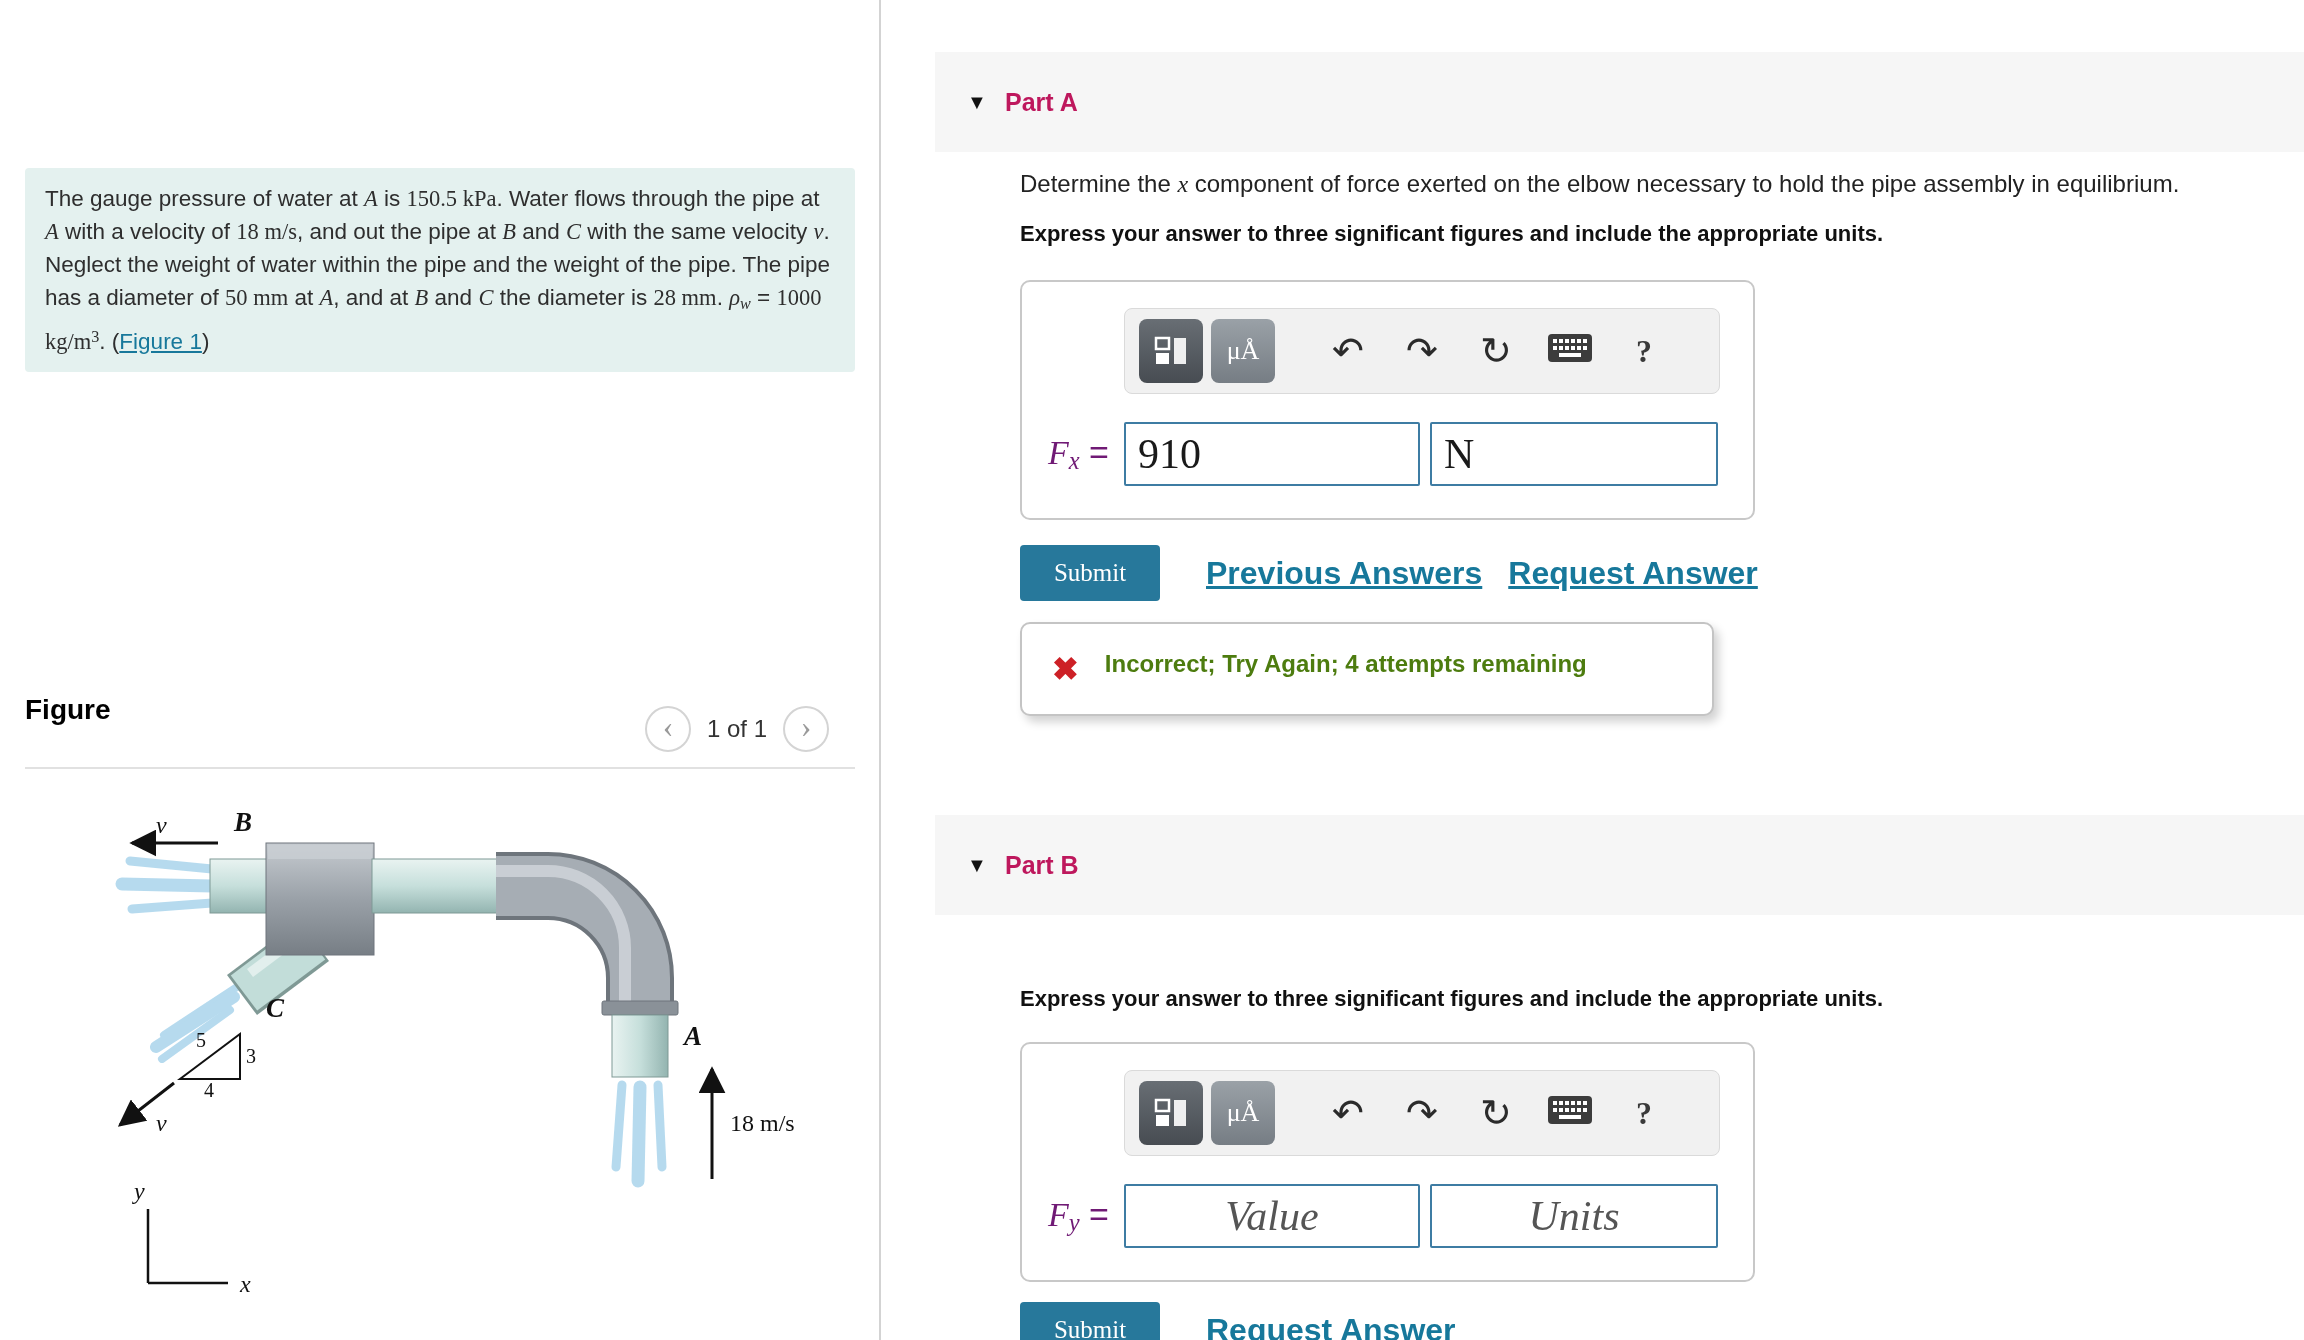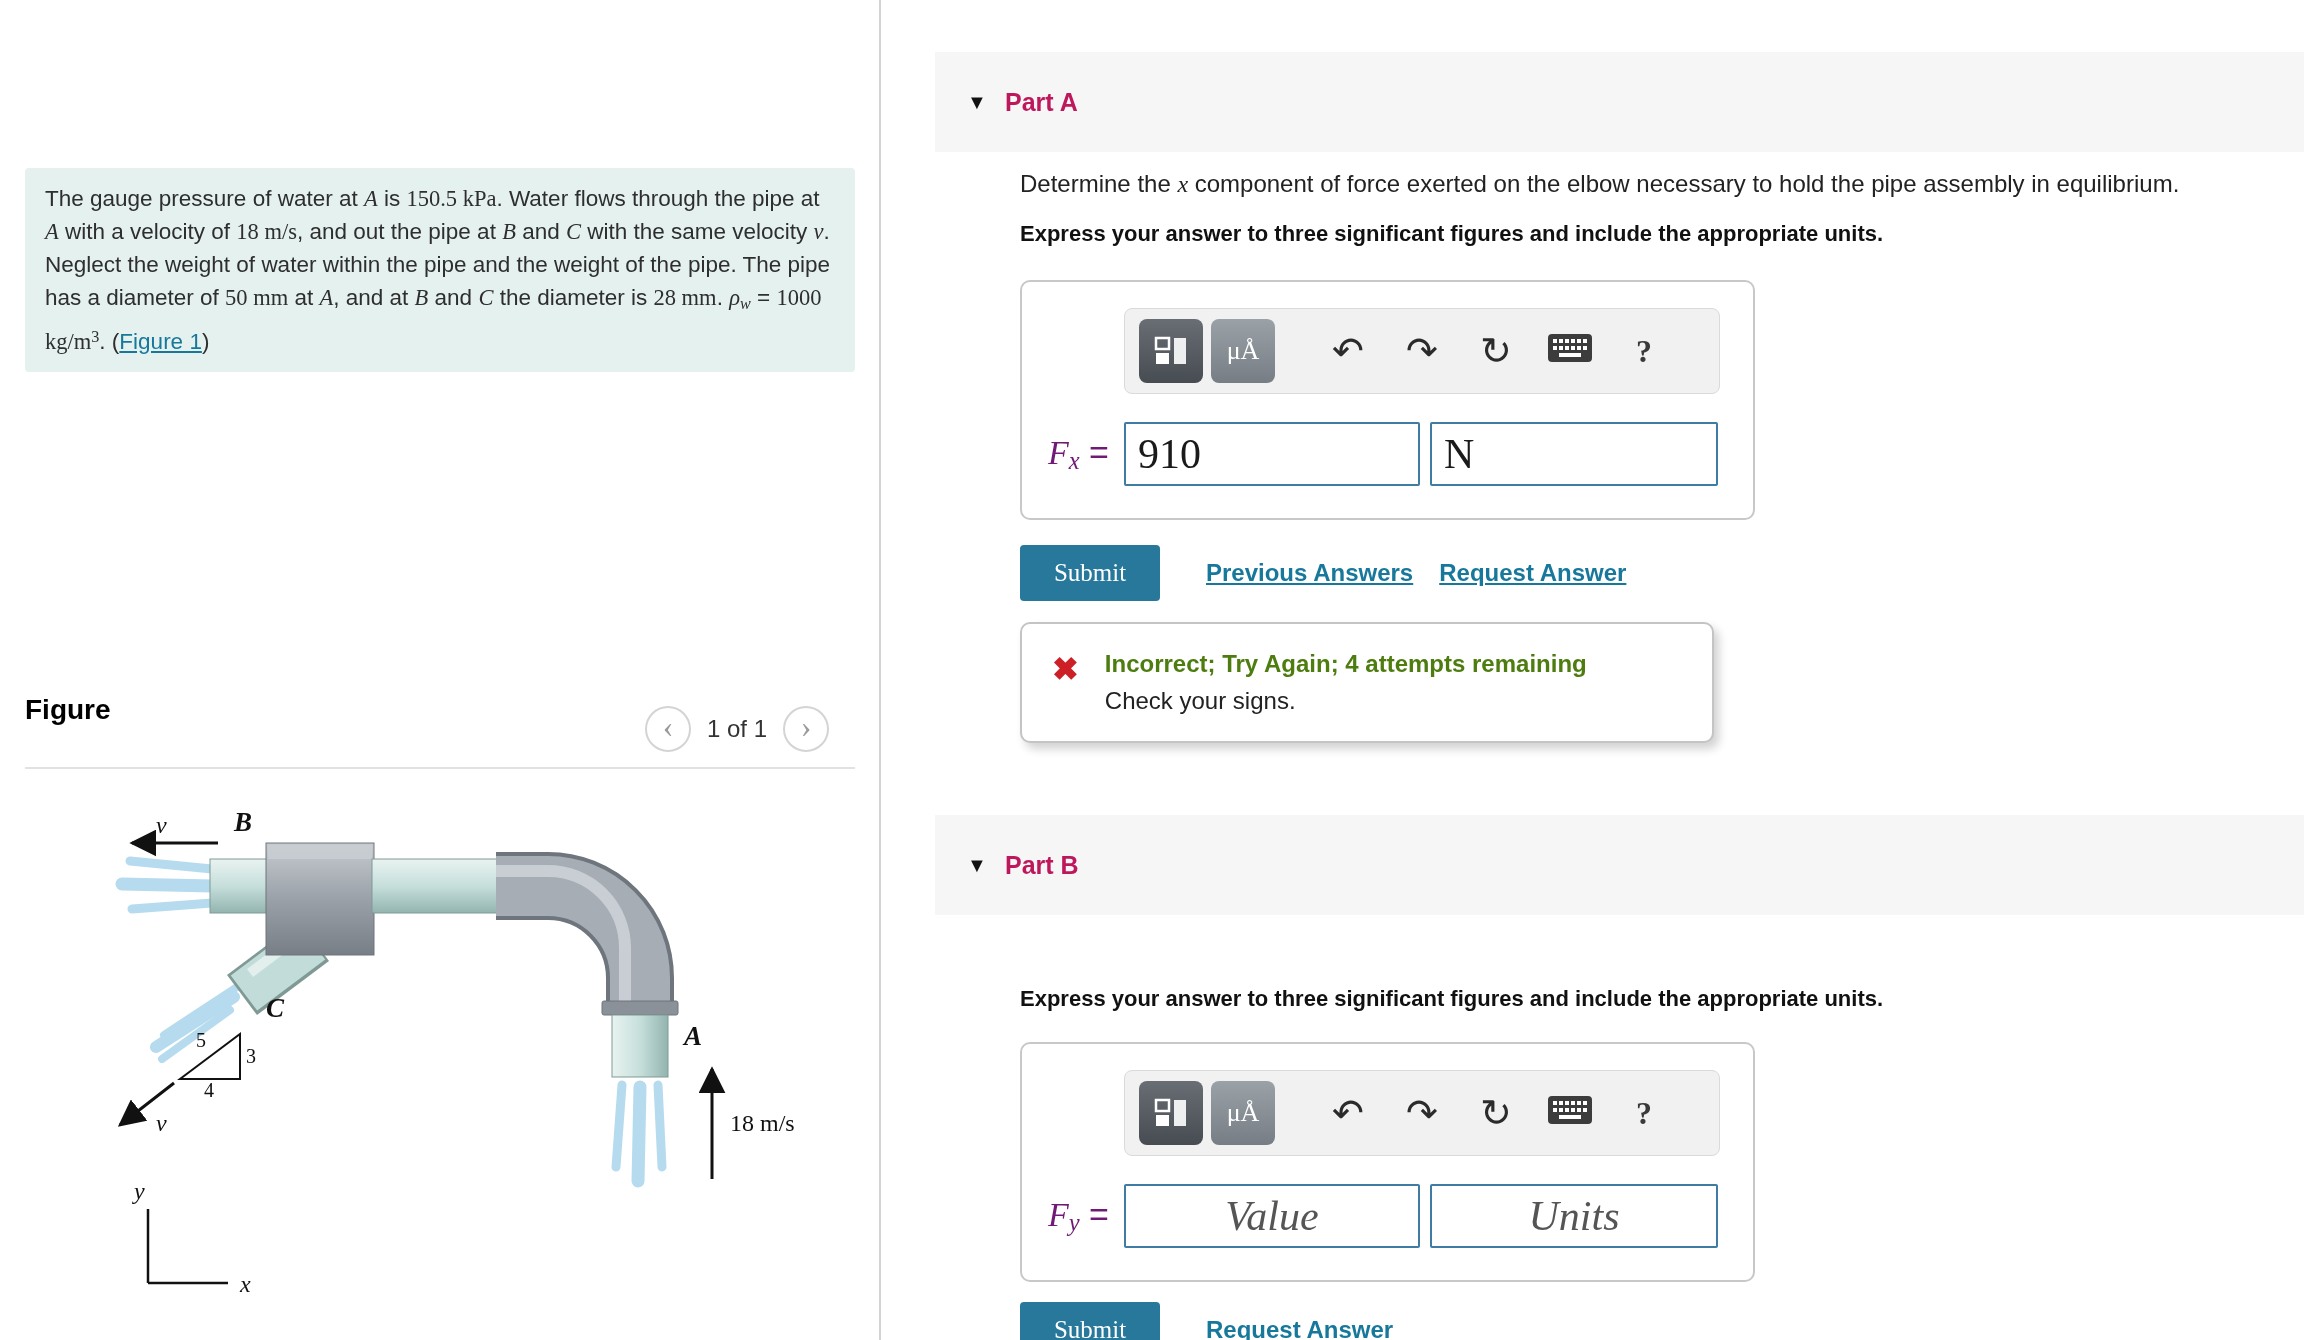--- a/index.html
+++ b/index.html
@@ -91,21 +91,21 @@
   .units-input{ width:288px; margin-left:10px; }
   .ans-input::placeholder{ font-style:italic; color:#555; }
   .ph-center{ text-align:center; }
 
   .action-row{ position:absolute; left:85px; display:flex; align-items:center; height:56px; }
   #actions-a{ top:545px; } #actions-b{ top:1302px; }
   .submit-btn{
     width:140px; height:56px; background:var(--accent); color:#fff;
     font-size:25px; border-radius:4px;
   }
-  .link{ font-size:24px; font-weight:bold; color:var(--link); text-decoration:underline; cursor:pointer; }
+  .link{ font-size:32px; font-weight:bold; color:var(--link); text-decoration:underline; cursor:pointer; }
   .action-row .link:first-of-type{ margin-left:46px; }
   .link + .link{ margin-left:26px; }
 
   .feedback-box{
     position:absolute; left:85px; top:622px; width:694px; background:#fff;
     border:2px solid #c4c4c4; border-radius:10px;
     box-shadow:5px 6px 10px rgba(0,0,0,.18);
     padding:26px 30px; display:flex;
   }
   .x-icon{ font-size:32px; color:var(--error); margin-right:26px; line-height:1.2; font-weight:bold; }
@@ -279,21 +279,20 @@
   <div class="action-row" id="actions-a">
     <button class="submit-btn">Submit</button>
     <a class="link">Previous Answers</a>
     <a class="link">Request Answer</a>
   </div>
 
   <div class="feedback-box">
     <span class="x-icon">✖</span>
     <div>
       <div class="fb-title">Incorrect; Try Again; 4 attempts remaining</div>
-      <div class="fb-detail">Check your signs.</div>
     </div>
   </div>
 
   <div class="part-header" id="header-b">
     <span class="caret">▼</span>
     <span class="part-title">Part B</span>
   </div>
 
   <p class="instruction" id="instr-b">Express your answer to three significant figures and include the appropriate units.</p>
 

